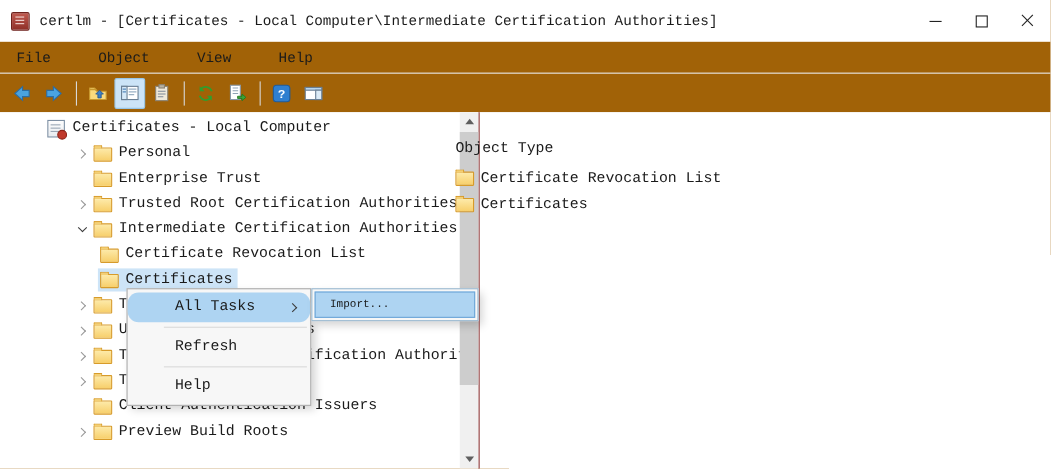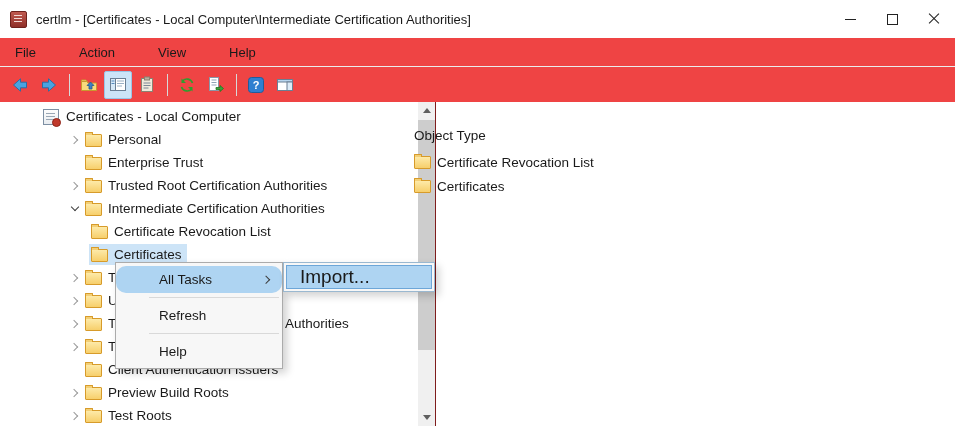--- a/index.html
+++ b/index.html
@@ -1,21 +1,21 @@
 <!DOCTYPE html>
 <html><head>
 <meta charset="utf-8">
 <style>
   html,body{margin:0;padding:0;}
   body{
     width:955px;height:426px;overflow:hidden;position:relative;
     font-family:"Liberation Sans","DejaVu Sans",sans-serif;
     background:#ffffff;color:#1a1a1a;-webkit-font-smoothing:antialiased;
   }
-  .window{position:absolute;inset:0;background:#ef4444;}
+  .window{position:absolute;inset:0;background:#a16207;font-family:Liberation Mono, monospace;}
 
   
   .titlebar{height:38px;display:flex;align-items:center;background:#fff;}
   .title-icon{width:15px;height:15px;margin-left:10px;position:relative;flex:none;
     background:linear-gradient(#c05a50,#8f2f28);border:1px solid #6e211c;border-radius:2px;}
   .title-icon::before{content:"";position:absolute;left:3px;top:3px;width:8px;height:1px;
     background:#f2d9d5;box-shadow:0 3px 0 #f2d9d5,0 6px 0 #f2d9d5;}
   .title-text{margin-left:9px;font-size:13px;white-space:nowrap;}
   .win-controls{margin-left:auto;display:flex;height:100%;}
   .ctl{width:42px;height:100%;display:flex;align-items:center;justify-content:center;}
@@ -82,21 +82,21 @@
   
   .cmenu{position:absolute;left:115px;top:160px;width:168px;background:#f7f7f7;
     border:1px solid #ababab;box-shadow:4px 4px 8px rgba(0,0,0,0.18);padding:3px 0;z-index:10;box-sizing:border-box;}
   .cm-item{position:relative;height:27px;display:flex;align-items:center;padding-left:43px;font-size:13.5px;border-radius:10px;}
   .cm-item.hl{background:#aed4f2;}
   .cm-sep{height:1px;background:#d9d9d9;margin:4px 3px 4px 33px;}
   .cm-arrow{position:absolute;right:13px;top:50%;width:5px;height:5px;
     border-right:1px solid #3c3c3c;border-bottom:1px solid #3c3c3c;transform:translateY(-55%) rotate(-45deg);}
   .submenu{position:absolute;left:283px;top:160px;width:152px;background:#f7f7f7;
     border:1px solid #9ab8d0;box-shadow:4px 4px 8px rgba(0,0,0,0.18);padding:2px;z-index:11;box-sizing:border-box;}
-  .sm-item{height:24px;display:flex;align-items:center;padding-left:13px;font-size:19px;}
+  .sm-item{height:24px;display:flex;align-items:center;padding-left:13px;font-size:10px;}
   .sm-item.hl{background:#aed4f2;border:1px solid #6da6d8;height:22px;}
 </style>
 </head>
 <body>
 
 <div class="window">
 
   <div class="titlebar">
     <span class="title-icon"></span>
     <span class="title-text">certlm - [Certificates - Local Computer\Intermediate Certification Authorities]</span>
@@ -108,21 +108,21 @@
           <span class="max-glyph"></span>
         </div>
       <div class="ctl">
           <span class="close-glyph"></span>
         </div>
     </div>
   </div>
 
   <div class="menubar">
       <span class="menubar-item">File</span>
-      <span class="menubar-item">Action</span>
+      <span class="menubar-item">Object</span>
       <span class="menubar-item">View</span>
       <span class="menubar-item">Help</span>
     </div>
 
   <div class="toolbar">
     <div class="tb-btn">
       <svg viewBox="0 0 18 18" width="18" height="18">
           <path d="M2.5 9 L9.5 2.8 V6.2 H15.5 V11.8 H9.5 V15.2 Z" fill="#4aa3e0" stroke="#2a6da5"></path>
         </svg>
     </div>
@@ -296,29 +296,20 @@
           </div>
           <div class="tree-row lvl1">
             <span class="chev collapsed">
               <i></i>
             </span>
             <span class="node">
               <span class="folder-icon"></span>
               <span class="tlabel">Preview Build Roots</span>
             </span>
           </div>
-          <div class="tree-row lvl1">
-            <span class="chev collapsed">
-              <i></i>
-            </span>
-            <span class="node">
-              <span class="folder-icon"></span>
-              <span class="tlabel">Test Roots</span>
-            </span>
-          </div>
         </div>
       <div class="scrollbar">
         <div class="sb-btn up">
             <i></i>
           </div>
         <div class="sb-thumb"></div>
         <div class="sb-btn down">
             <i></i>
           </div>
       </div>

